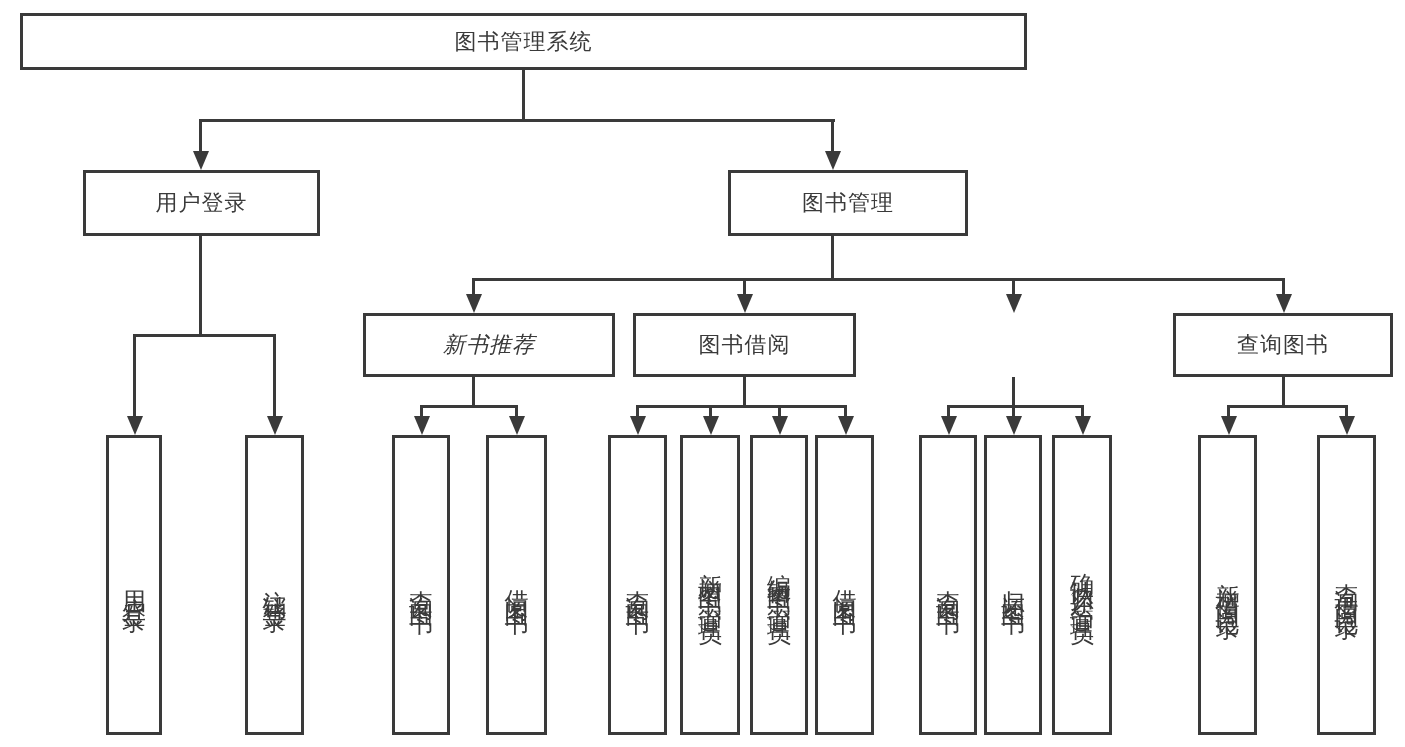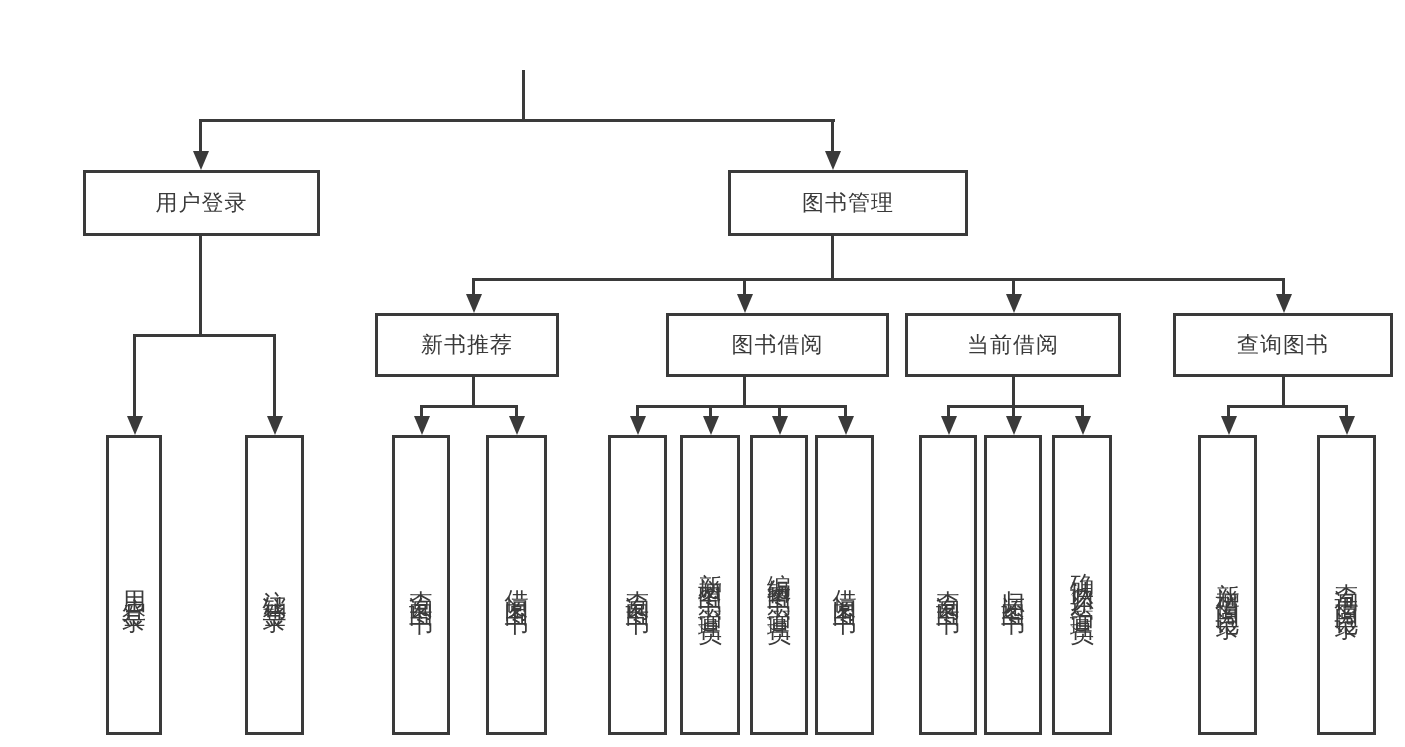--- a/index.html
+++ b/index.html
@@ -34,20 +34,21 @@
   .watermark{
     position:absolute;left:1188px;top:718px;font-size:19px;color:var(--wm);
     z-index:3;white-space:nowrap;letter-spacing:0px;
   }
 </style>
 </head>
 <body>
 
 <div id="canvas">
 
+  <div class="node" style="left:20px;top:13px;width:1007px;height:57px;">图书管理系统</div>
 
   <div class="vline" style="left:522px;top:70px;height:50px;"></div>
   <div class="hline" style="left:199px;top:119px;width:636px;"></div>
   <div class="vline" style="left:199px;top:119px;height:35px;"></div>
   <div class="arrow" style="left:193px;top:151px;"></div>
   <div class="vline" style="left:831px;top:119px;height:35px;"></div>
   <div class="arrow" style="left:825px;top:151px;"></div>
 
   <div class="node" style="left:83px;top:170px;width:237px;height:66px;">用户登录</div>
   <div class="node" style="left:712px;top:170px;width:240px;height:66px;margin-left:16px;">图书管理</div>
@@ -63,23 +64,22 @@
   <div class="hline" style="left:472px;top:278px;width:813px;"></div>
   <div class="vline" style="left:472px;top:278px;height:18px;"></div>
   <div class="arrow" style="left:466px;top:294px;"></div>
   <div class="vline" style="left:743px;top:278px;height:18px;"></div>
   <div class="arrow" style="left:737px;top:294px;"></div>
   <div class="vline" style="left:1012px;top:278px;height:18px;"></div>
   <div class="arrow" style="left:1006px;top:294px;"></div>
   <div class="vline" style="left:1282px;top:278px;height:18px;"></div>
   <div class="arrow" style="left:1276px;top:294px;"></div>
 
-  <div class="node" style="left:375px;top:313px;width:184px;height:64px;">新书推荐</div>
-  <div class="node" style="left:666px;top:313px;width:223px;height:64px;">图书借阅</div>
-  <div class="node" style="left:905px;top:313px;width:216px;height:64px;">当前借阅</div>
+  <div class="node" style="left:363px;top:313px;width:252px;height:64px;font-style:italic;">新书推荐</div>
+  <div class="node" style="left:633px;top:313px;width:223px;height:64px;">图书借阅</div>
   <div class="node" style="left:1173px;top:313px;width:220px;height:64px;">查询图书</div>
 
   <div class="vline" style="left:472px;top:377px;height:31px;"></div>
   <div class="hline" style="left:420px;top:405px;width:98px;"></div>
   <div class="vline" style="left:420px;top:405px;height:13px;"></div>
   <div class="arrow" style="left:414px;top:416px;"></div>
   <div class="vline" style="left:515px;top:405px;height:13px;"></div>
   <div class="arrow" style="left:509px;top:416px;"></div>
 
   <div class="vline" style="left:743px;top:377px;height:31px;"></div>

